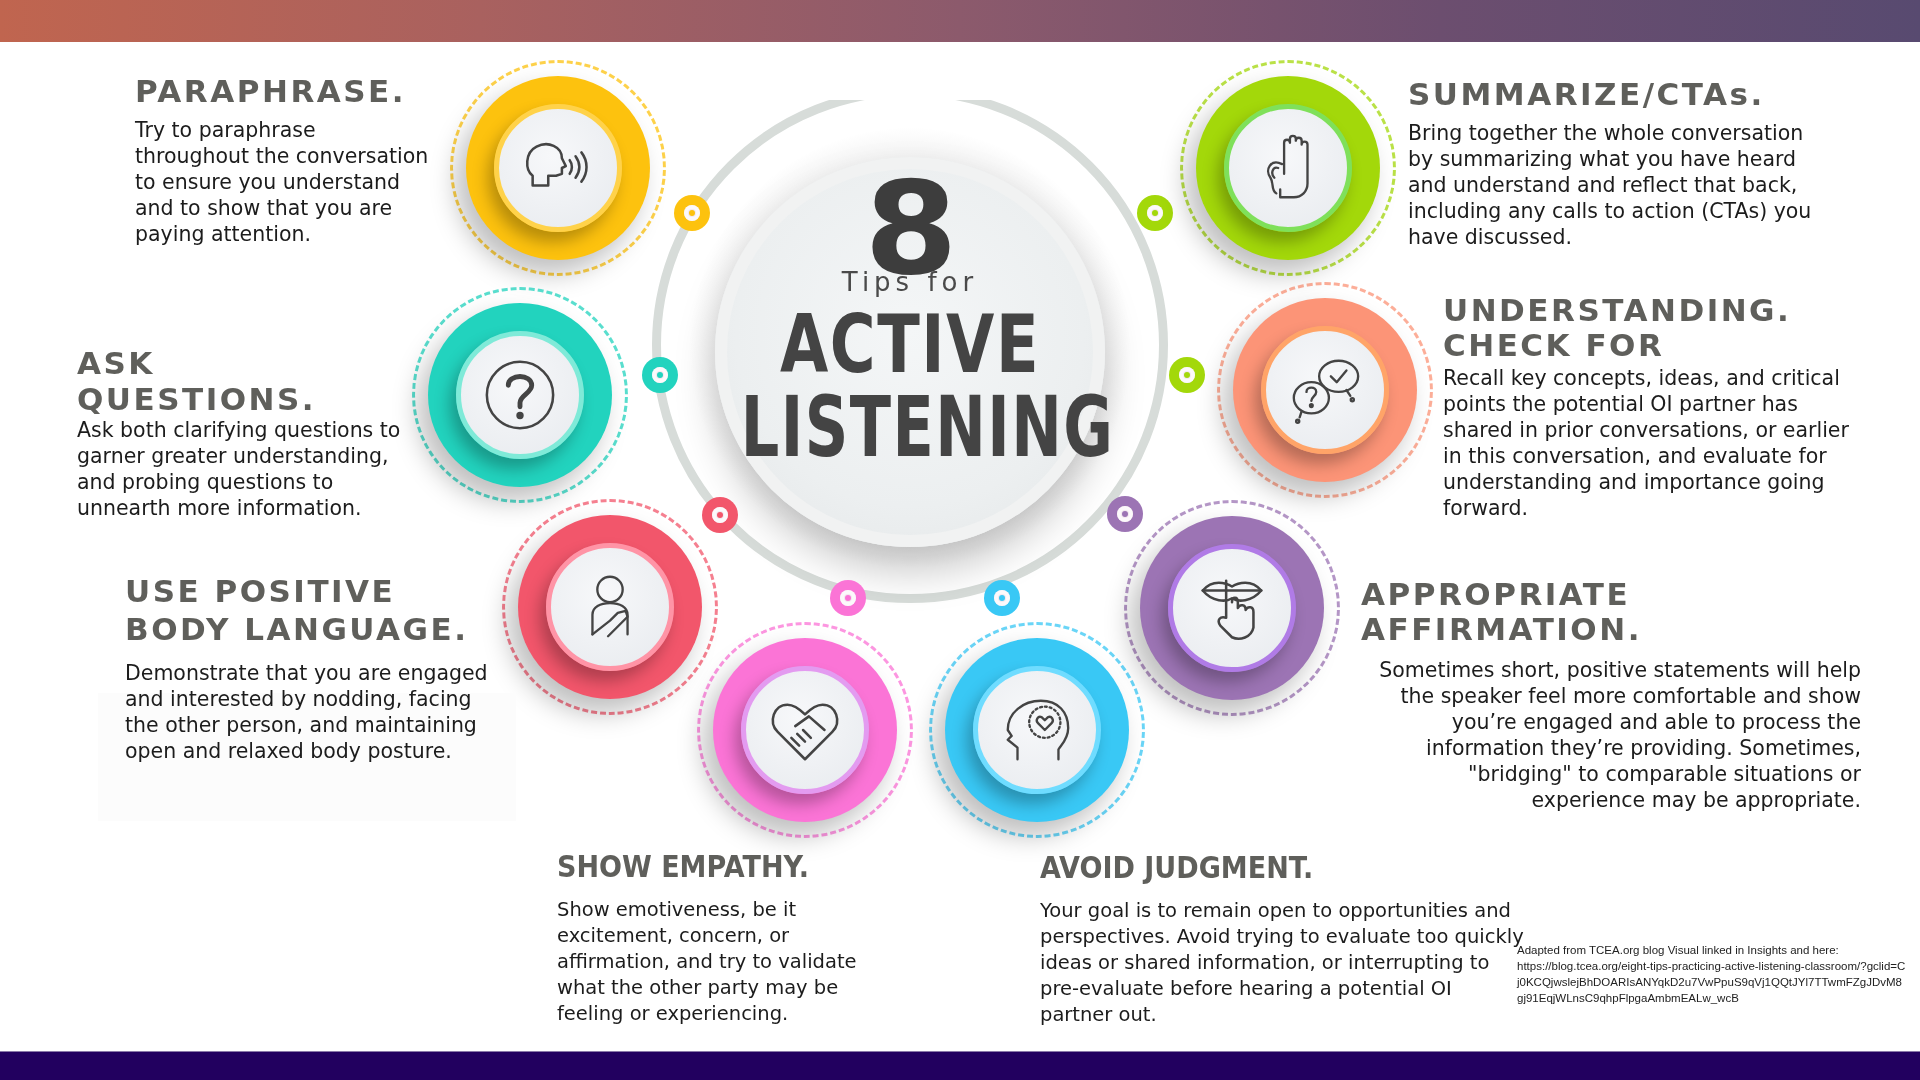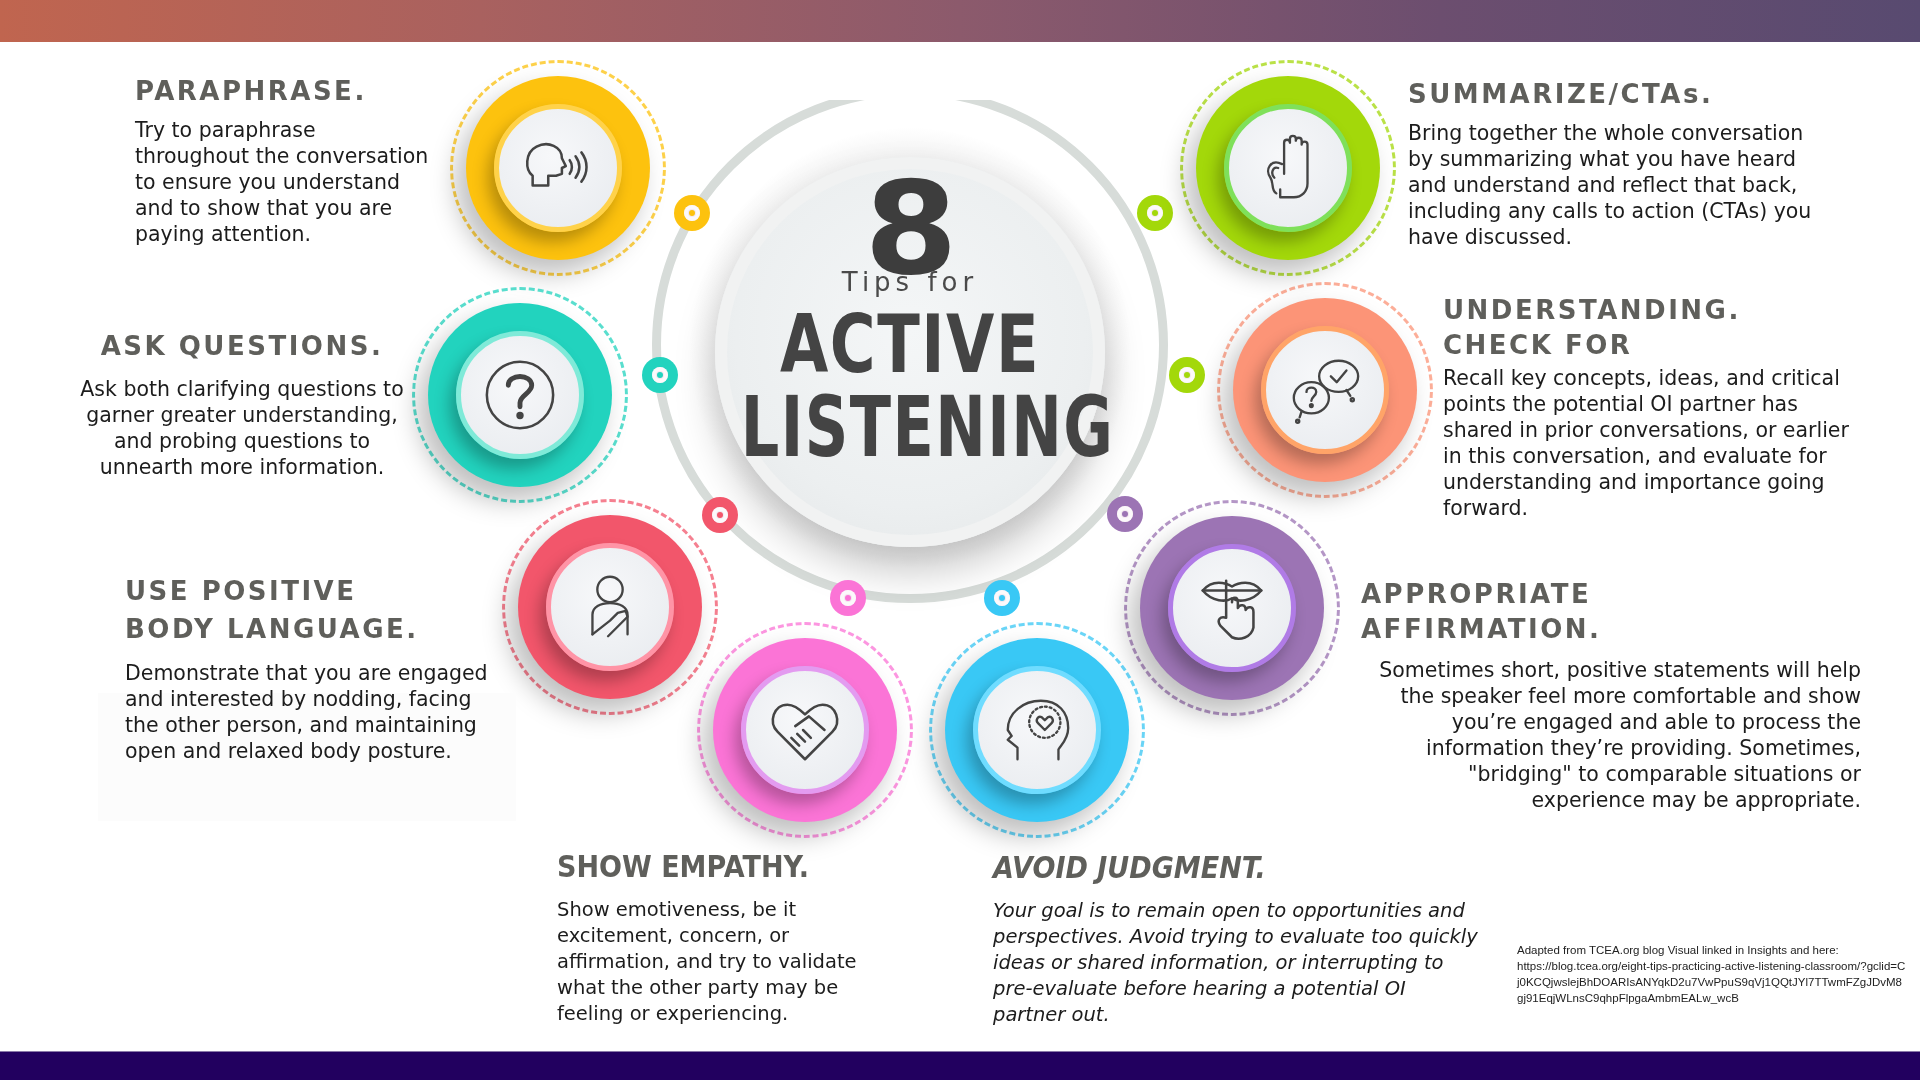--- a/index.html
+++ b/index.html
@@ -41,21 +41,21 @@
     border: 5px solid var(--c2); box-shadow: -6px 10px 16px rgba(0,0,0,0.28); display: flex; align-items: center; justify-content: center; }
   .tip-circle svg { width: 78px; height: 78px; }
 
   .dot { position: absolute; width: 36px; height: 36px; border-radius: 50%; background: var(--c);
     display: flex; align-items: center; justify-content: center; }
   .dot::after { content: ""; width: 16px; height: 16px; border-radius: 50%; background: #f3e9f0; box-shadow: inset 0 0 0 4px rgba(255,255,255,0.7); }
   .dot span { position: absolute; width: 6px; height: 6px; border-radius: 50%; background: var(--c); z-index: 2; }
 
   
   .tip-text { position: absolute; }
-  .tip-title { font-family: "DejaVu Sans", sans-serif; font-weight: bold; color: #5f5f5b; font-size: 26px; letter-spacing: 2.5px; line-height: 36px; }
+  .tip-title { font-family: "DejaVu Sans", sans-serif; font-weight: bold; color: #5f5f5b; font-size: 31px; letter-spacing: 2.5px; line-height: 36px; }
   .tip-title.narrow { letter-spacing: 0px; font-size: 30px; transform-origin: left; }
   .tip-body { font-family: "DejaVu Sans", sans-serif; color: #1c1c1c; font-size: 20.5px; line-height: 26px; margin-top: 8px; }
   .tip-body.narrow { font-size: 19.5px; }
   .attribution { position: absolute; left: 1517px; top: 942px; width: 390px; font-family: "Liberation Sans", sans-serif;
     font-size: 11.5px; line-height: 16px; color: #222; word-break: break-all; }
   .fade-patch { position: absolute; left: 98px; top: 693px; width: 418px; height: 128px; background: #fcfcfc; }
 </style>
 </head>
 <body>
 
@@ -199,38 +199,38 @@
       <path d="M30 40 C24 38 22 46 26 50"></path>
     </svg>
   </div>
 </div>
 
 <div class="tip-text" style="left:135px; top:73px; width:300px;">
   <div class="tip-title">PARAPHRASE.</div>
   <div class="tip-body" style="width:300px;">Try to paraphrase throughout the conversation to ensure you understand and to show that you are paying attention.</div>
 </div>
 
-<div class="tip-text" style="left:77px; top:328px; width:330px;text-align:center;">
+<div class="tip-text" style="left:77px; top:345px; width:330px;">
   <div class="tip-title">ASK QUESTIONS.</div>
-  <div class="tip-body" style="width:330px; margin-top:12px;">Ask both clarifying questions to garner greater understanding, and probing questions to unnearth more information.</div>
+  <div class="tip-body" style="width:330px; margin-top:0;">Ask both clarifying questions to garner greater understanding, and probing questions to unnearth more information.</div>
 </div>
 
 <div class="fade-patch"></div>
 <div class="tip-text" style="left:125px; top:572px; width:380px;">
   <div class="tip-title" style="line-height:38px;">USE POSITIVE</div>
   <div class="tip-title" style="line-height:38px;">BODY LANGUAGE.</div>
   <div class="tip-body" style="width:375px; margin-top:12px;">Demonstrate that you are engaged and interested by nodding, facing the other person, and maintaining open and relaxed body posture.</div>
 </div>
 
 <div class="tip-text" style="left:557px; top:849px; width:330px;">
   <div class="tip-title narrow" style="transform:scaleX(0.9);">SHOW EMPATHY.</div>
   <div class="tip-body narrow" style="width:320px; margin-top:12px;">Show emotiveness, be it excitement, concern, or affirmation, and try to validate what the other party may be feeling or experiencing.</div>
 </div>
 
-<div class="tip-text" style="left:993px; top:850px; width:480px;font-style:italic;">
+<div class="tip-text" style="left:1040px; top:850px; width:480px;">
   <div class="tip-title narrow" style="transform:scaleX(0.9);">AVOID JUDGMENT.</div>
   <div class="tip-body narrow" style="width:485px; margin-top:12px;">Your goal is to remain open to opportunities and perspectives. Avoid trying to evaluate too quickly ideas or shared information, or interrupting to pre-evaluate before hearing a potential OI partner out.</div>
 </div>
 
 <div class="tip-text" style="left:1361px; top:577px; width:500px;">
   <div class="tip-title" style="line-height:35px;">APPROPRIATE</div>
   <div class="tip-title" style="line-height:35px;">AFFIRMATION.</div>
   <div class="tip-body" style="width:500px; margin-top:10px;text-align:right;">Sometimes short, positive statements will help the speaker feel more comfortable and show you’re engaged and able to process the information they’re providing. Sometimes, "bridging" to comparable situations or experience may be appropriate.</div>
 </div>
 

